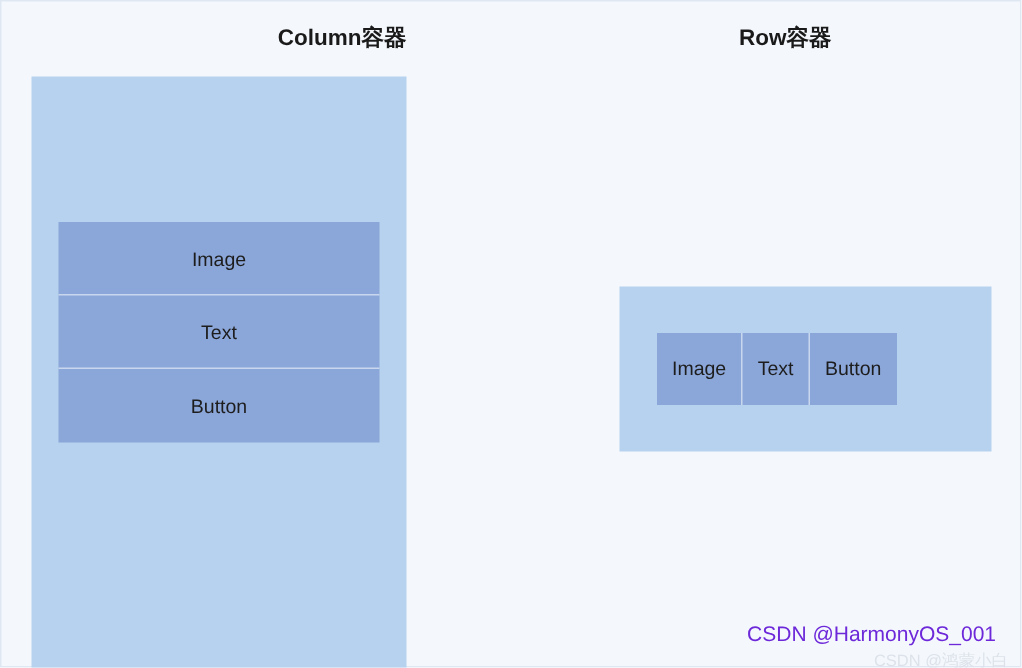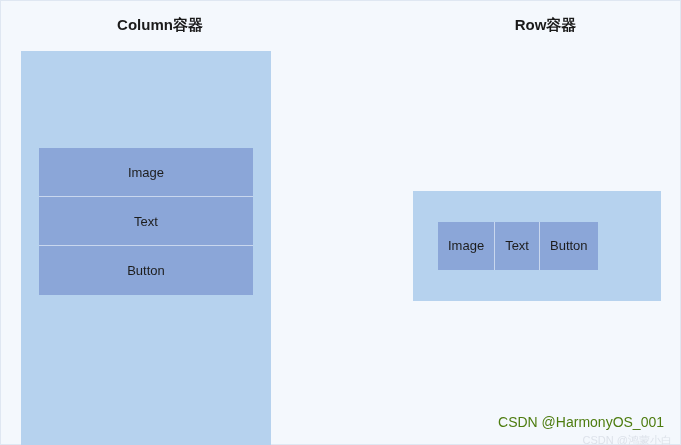--- a/index.html
+++ b/index.html
@@ -30,23 +30,24 @@
   .panel-title {
     position: absolute;
     font-size: 15px;
     font-weight: bold;
     color: #1a1a1a;
     text-align: center;
     white-space: nowrap;
   }
   
   #column-title {
-    left: 34px;
+    left: 20px;
     top: 15px;
     width: 250px;
+    text-align: right;
   }
   #column-container {
     left: 20px;
     top: 50px;
     width: 250px;
     height: 395px;
     background: #b6d2ee;
   }
   #column-children {
     position: absolute;
@@ -64,21 +65,21 @@
     font-size: 13px;
     color: #1d1d1d;
     border-bottom: 1px solid #c9d7ee;
     box-sizing: border-box;
   }
   .col-item:last-child {
     border-bottom: none;
   }
   
   #row-title {
-    left: 422px;
+    left: 400px;
     top: 15px;
     width: 245px;
   }
   #row-container {
     left: 412px;
     top: 190px;
     width: 248px;
     height: 110px;
     background: #b6d2ee;
   }
@@ -102,21 +103,21 @@
     padding: 0 10px;
   }
   .row-item:last-child {
     border-right: none;
   }
   .watermark {
     position: absolute;
     right: 16px;
     bottom: 14px;
     font-size: 14px;
-    color: #4d7c0f;
+    color: #6d28d9;
     white-space: nowrap;
   }
   .watermark2 {
     position: absolute;
     right: 8px;
     bottom: -4px;
     font-size: 11px;
     color: #dde2ea;
     white-space: nowrap;
   }

